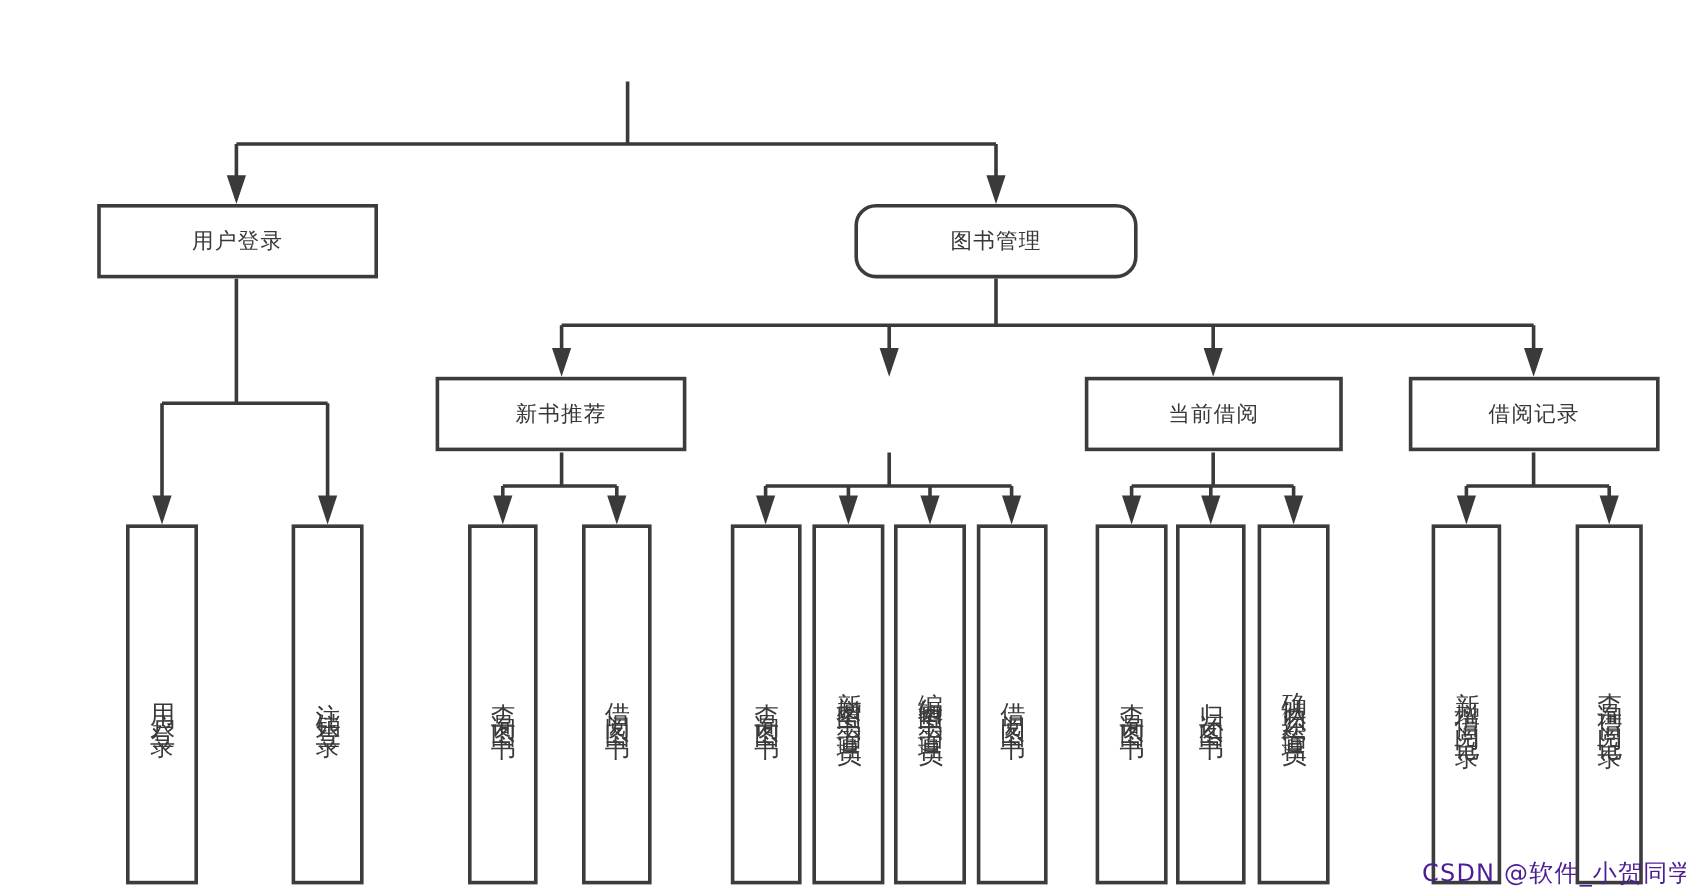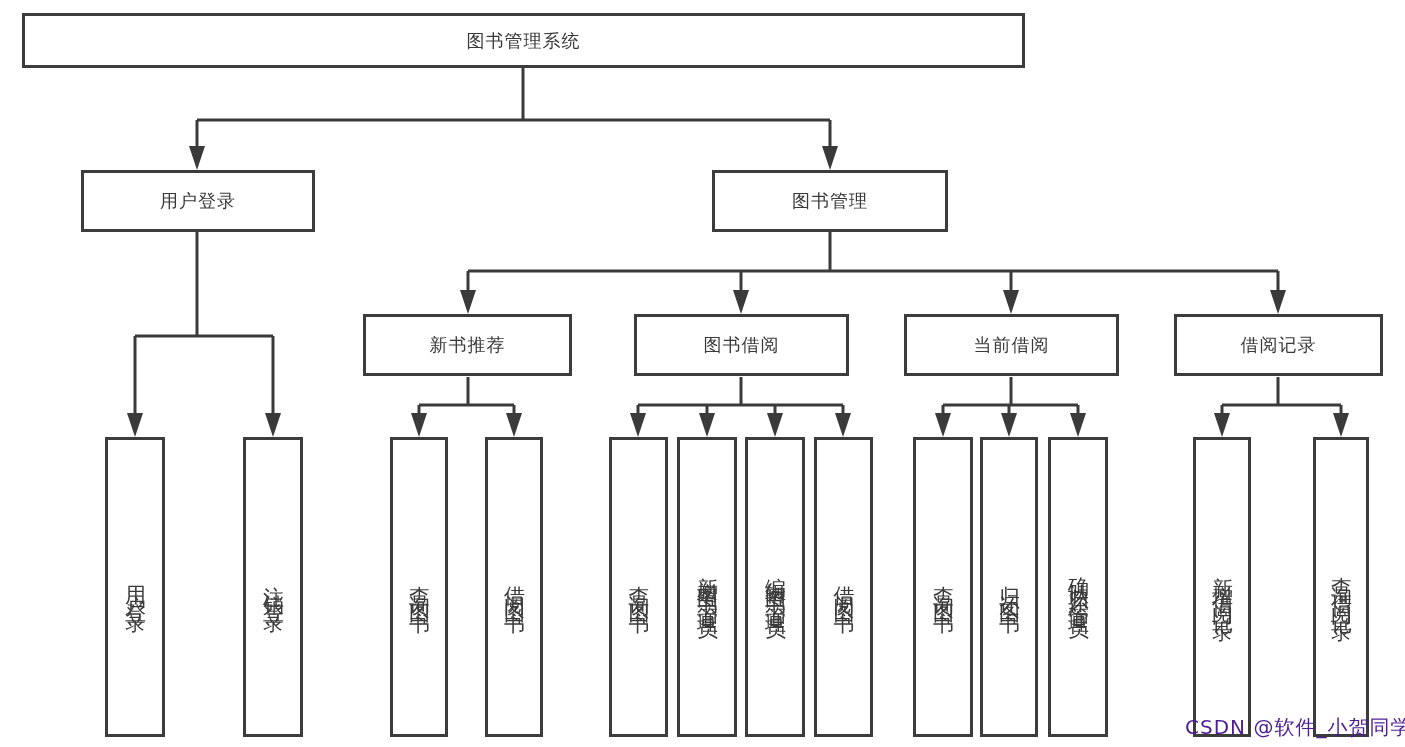--- a/index.html
+++ b/index.html
@@ -85,27 +85,25 @@
     <path d="M1011 377 V405 M943 405 H1078 M943 405 V417 M1009 405 V417 M1078 405 V417"></path>
     <polygon points="935,413 951,413 943,437"></polygon>
     <polygon points="1001,413 1017,413 1009,437"></polygon>
     <polygon points="1070,413 1086,413 1078,437"></polygon>
 
     <path d="M1278 377 V405 M1222 405 H1341 M1222 405 V417 M1341 405 V417"></path>
     <polygon points="1214,413 1230,413 1222,437"></polygon>
     <polygon points="1333,413 1349,413 1341,437"></polygon>
   </svg>
 
-  <div class="box" style="left:22px; top:13px; width:1003px; height:55px;">图书管理系统</div>
 
   <div class="box" style="left:81px; top:170px; width:234px; height:62px;">用户登录</div>
-  <div class="box" style="left:712px; top:170px; width:236px; height:62px;">图书管理</div>
+  <div class="box" style="left:712px; top:170px; width:236px; height:62px;border-radius:18px;">图书管理</div>
 
   <div class="box" style="left:363px; top:314px; width:209px; height:62px;font-family:Liberation Mono, monospace;">新书推荐</div>
-  <div class="box" style="left:634px; top:314px; width:215px; height:62px;">图书借阅</div>
   <div class="box" style="left:904px; top:314px; width:215px; height:62px;">当前借阅</div>
   <div class="box" style="left:1174px; top:314px; width:209px; height:62px;text-align:center;">借阅记录</div>
 
   <div class="vbox" style="left:105px; width:60px;">用户登录</div>
   <div class="vbox" style="left:243px; width:60px;">注销登录</div>
 
   <div class="vbox" style="left:390px; width:58px;">查询图书</div>
   <div class="vbox" style="left:485px; width:58px;">借阅图书</div>
 
   <div class="vbox" style="left:609px; width:59px;">查询图书</div>

